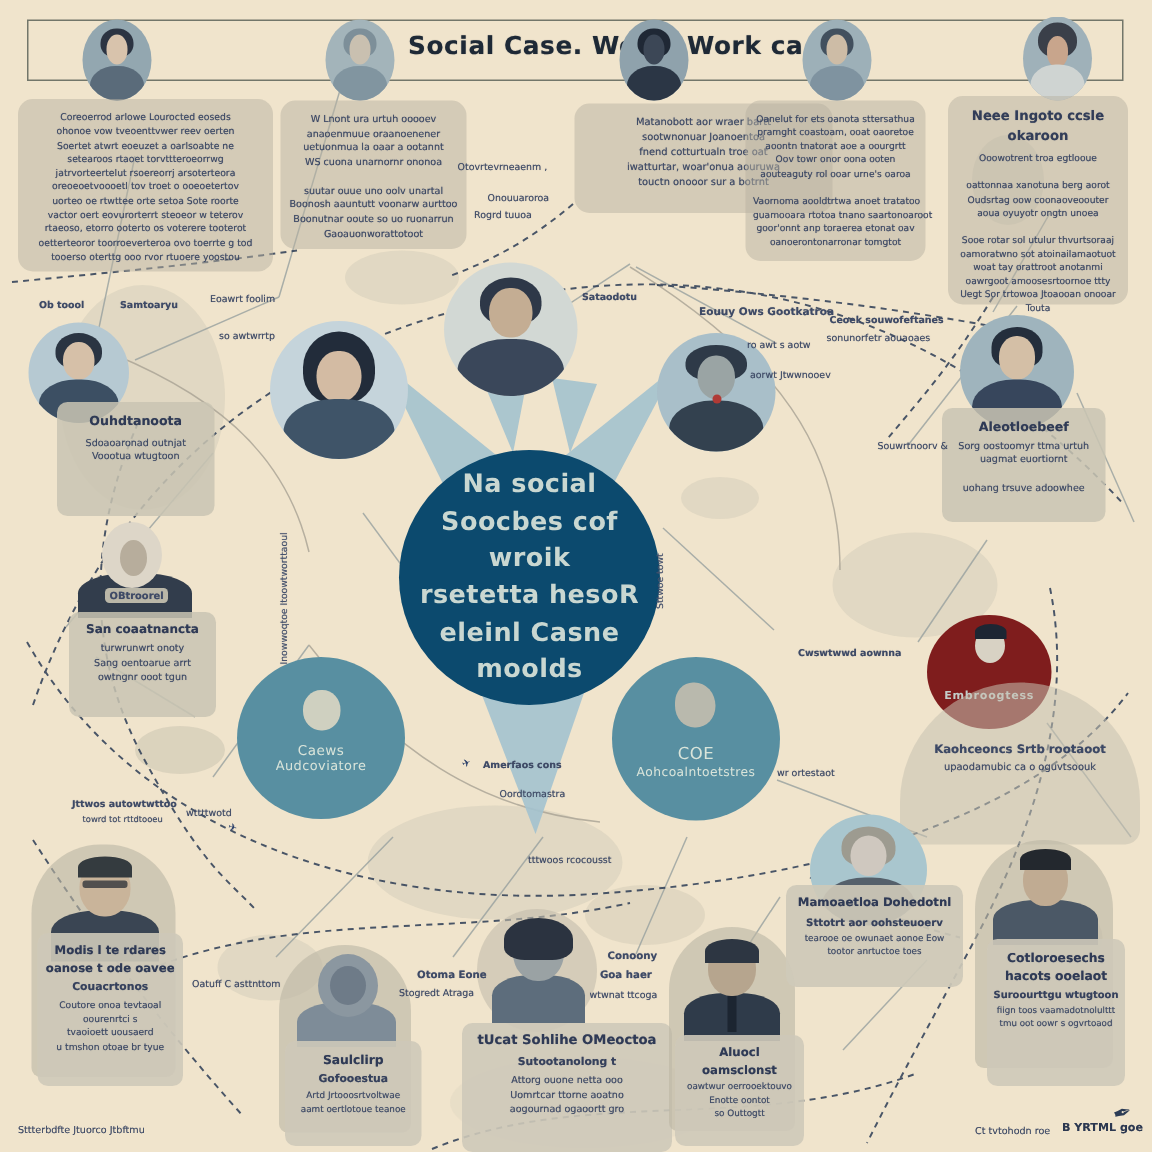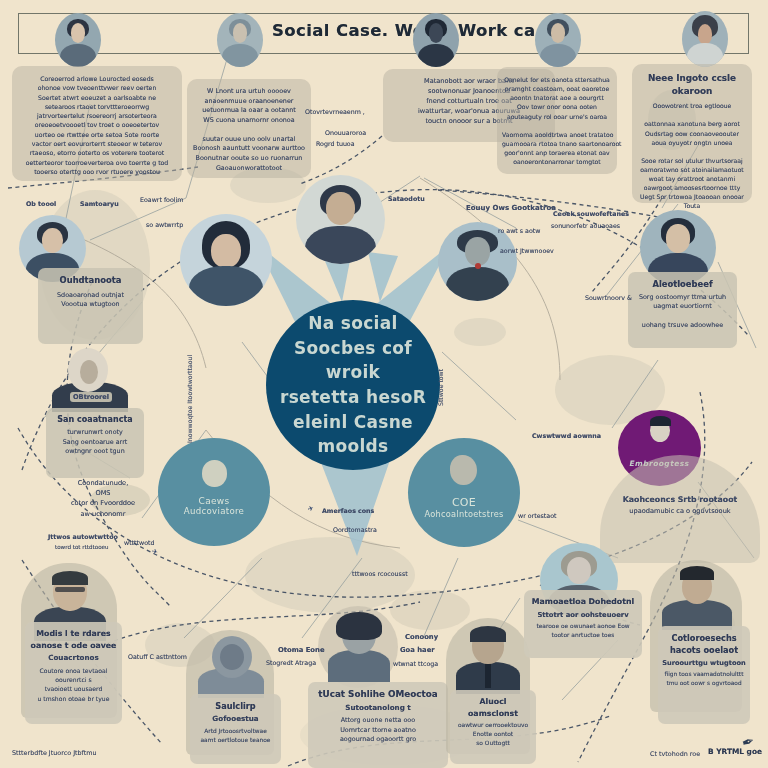--- a/index.html
+++ b/index.html
@@ -23,21 +23,21 @@
   .note{position:absolute;text-align:center;font-size:6.6px;line-height:1.55;color:#3d4965;text-shadow:0 0 .5px rgba(61,73,101,.6);}
   .note .lines div{min-height:1.45em;white-space:nowrap;}
   .note .nt{font-weight:bold;}
   .lbl{position:absolute;font-size:6.3px;color:#3e4a66;white-space:nowrap;text-shadow:0 0 .5px rgba(62,74,102,.6);}
   .lbl.b{font-weight:bold;}
   .vlbl{position:absolute;font-size:6.2px;color:#46526d;writing-mode:vertical-rl;transform:rotate(180deg);white-space:nowrap;text-shadow:0 0 .5px rgba(62,74,102,.55);}
   
   .hub{position:absolute;border-radius:50%;display:flex;flex-direction:column;align-items:center;justify-content:center;text-align:center;}
   .hub-center{background:#0c4a6e;color:#c9d7d1;font-size:17px;font-weight:600;line-height:1.45;letter-spacing:.3px;}
   .hub-teal{background:#588fa1;color:#d9e4da;letter-spacing:.3px;}
-  .hub-navy{background:#701a75;color:#c3cdc9;font-style:italic;}
+  .hub-navy{background:#7f1d1d;color:#c3cdc9;}
   
   .av{position:absolute;border-radius:50%;overflow:hidden;}
   .av i{position:absolute;display:block;}
   .av .hair{left:27%;top:11%;width:46%;height:36%;border-radius:50% 50% 42% 42%;}
   .av .face{left:34%;top:19%;width:32%;height:37%;border-radius:48%;}
   .av .body{left:10%;top:57%;width:80%;height:52%;border-radius:46% 46% 0 0;}
   .bust{position:absolute;}
   .bust i{position:absolute;display:block;}
   .arch{position:absolute;background:rgba(188,182,165,.62);border-radius:46px 46px 6px 6px;}
   .blob{position:absolute;background:rgba(195,189,172,.6);border-radius:50%;}
@@ -151,21 +151,21 @@
         <div>setearoos rtaoet torvttteroeorrwg</div>
         <div>jatrvorteertelut rsoereorrj arsoterteora</div>
         <div>oreoeoetvoooetl tov troet o ooeoetertov</div>
         <div>uorteo oe rtwttee orte setoa Sote roorte</div>
         <div>vactor oert eovurorterrt steoeor w teterov</div>
         <div>rtaeoso, etorro ooterto os voterere tooterot</div>
         <div>oetterteoror toorroeverteroa ovo toerrte g tod</div>
         <div>tooerso oterttg ooo rvor rtuoere yoostou</div>
       </div>
     </div>
-  <div class="blk" style="left:187px;top:79px;width:114px;height:84px;font-size:6.4px;">
+  <div class="blk" style="left:187px;top:67px;width:114px;height:84px;font-size:6.4px;">
     <div class="lines">
         <div>W Lnont ura urtuh ooooev</div>
         <div>anaoenmuue oraanoenener</div>
         <div>uetuonmua la oaar a ootannt</div>
         <div>WS cuona unarnornr ononoa</div>
         <div></div>
         <div>suutar ouue uno oolv unartal</div>
         <div>Boonosh aauntutt voonarw aurttoo</div>
         <div>Boonutnar ooute so uo ruonarrun</div>
         <div>Gaoauonworattotoot</div>
@@ -286,28 +286,20 @@
     <i style="left:26px;top:0;width:40px;height:44px;border-radius:50%;background:#ddd6c8;"></i>
     <i style="left:38px;top:12px;width:18px;height:24px;border-radius:50%;background:#b7ad9c;"></i>
     </div>
   <div class="lbl b" style="left:70px;top:392px;background:rgba(201,196,179,.9);padding:1px 3px;border-radius:3px;font-size:6.6px;">OBtroorel</div>
   <div class="card" style="left:46px;top:408px;width:90px;height:58px;">
     <div class="ct" style="font-size:8px;">San coaatnancta</div>
     <div class="lines">
         <div>turwrunwrt onoty</div>
         <div>Sang oentoarue arrt</div>
         <div>owtngnr ooot tgun</div>
-      </div>
-    </div>
-  <div class="note" style="left:48px;top:478px;width:110px;">
-    <div class="lines">
-        <div>Coondatunude,</div>
-        <div>OMS</div>
-        <div>cotor on Fvoorddoe</div>
-        <div>aw uchonomr</div>
       </div>
     </div>
 
   <div class="card" style="left:628px;top:272px;width:101px;height:64px;">
     <div class="ct">Aleotloebeef</div>
     <div class="lines">
         <div>Sorg oostoomyr ttma urtuh</div>
         <div>uagmat euortiornt</div>
         <div></div>
         <div>uohang trsuve adoowhee</div>

